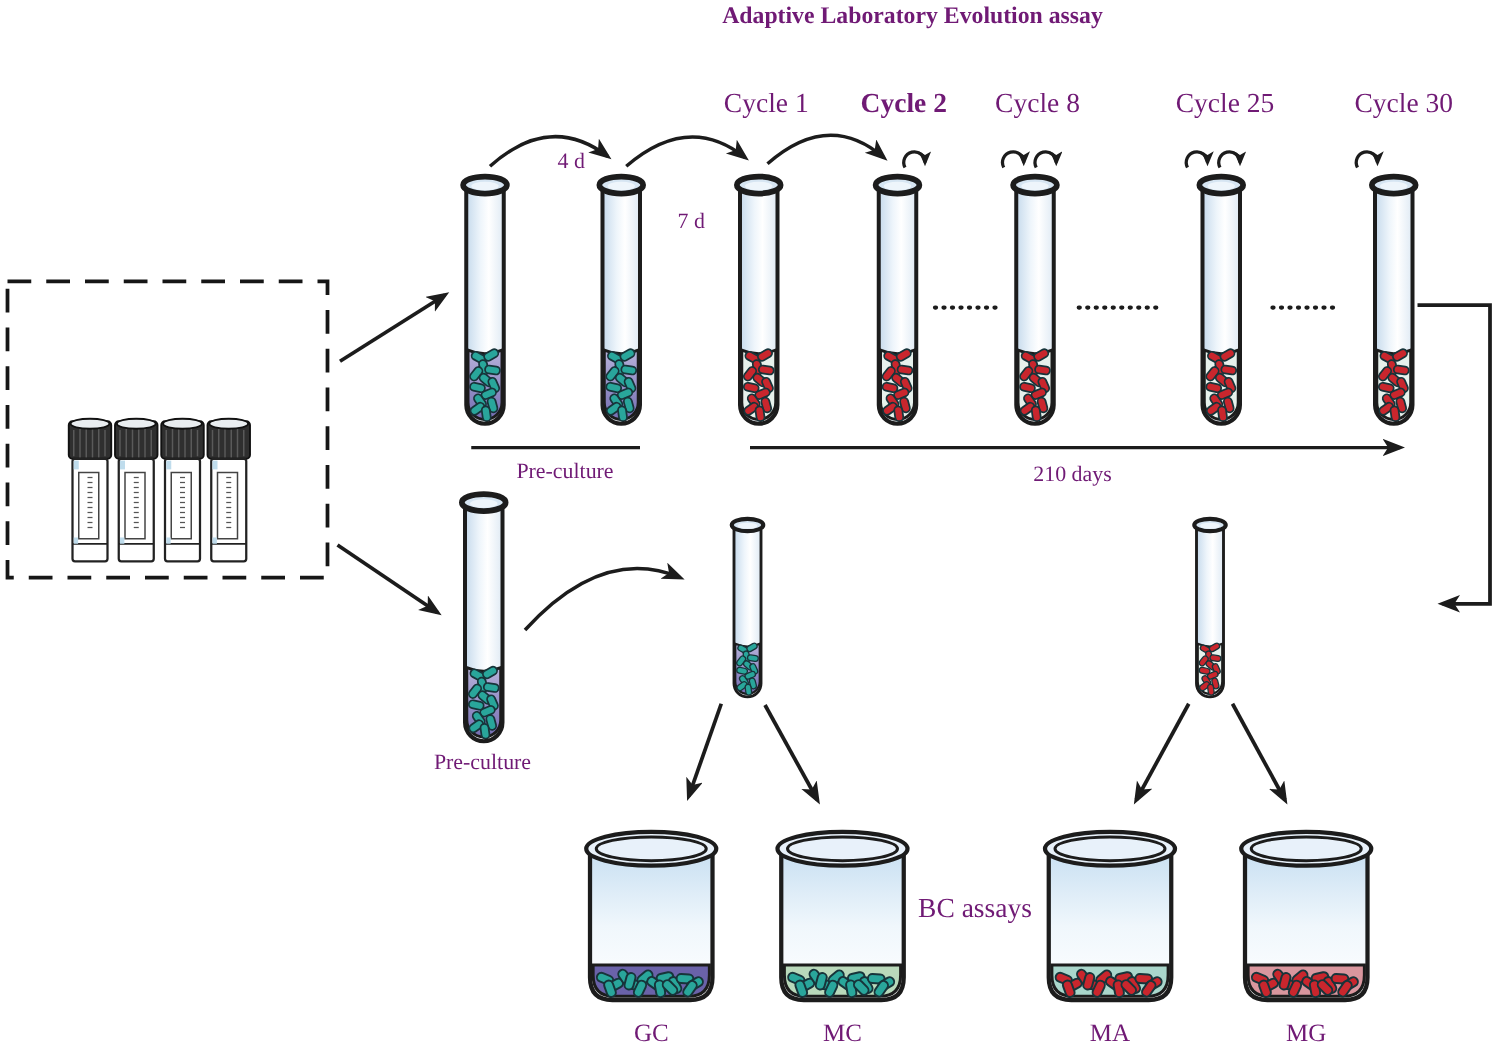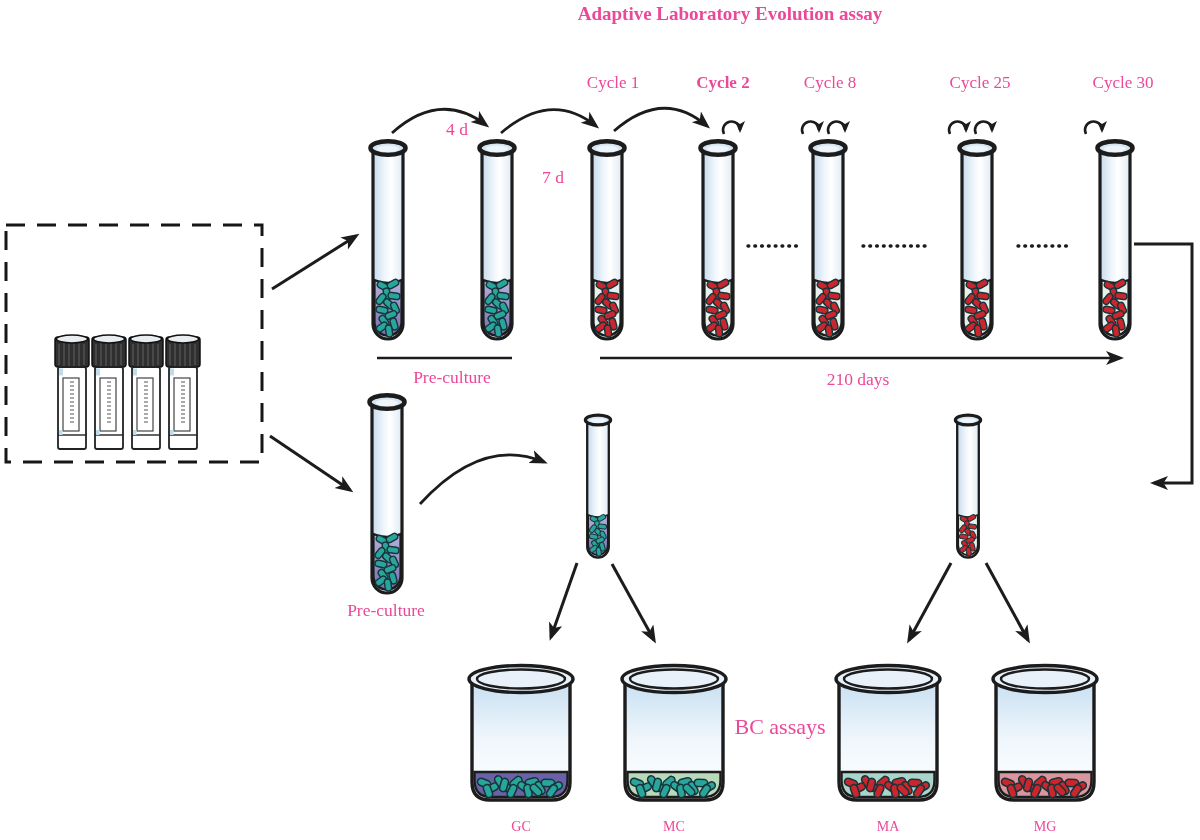--- a/index.html
+++ b/index.html
@@ -1,23 +1,23 @@
 <!DOCTYPE html>
 <html><head>
 <meta charset="utf-8">
 <style>
   html,body{margin:0;padding:0;background:#ffffff;}
   #fig{position:relative;width:1200px;height:840px;background:#ffffff;overflow:hidden;
-       font-family:"Liberation Serif","DejaVu Serif",serif;color:#ec4899;}
+       font-family:"Liberation Serif","DejaVu Serif",serif;color:#701a75;}
   #fig svg{position:absolute;left:0;top:0;}
   .lbl{position:absolute;transform:translate(-50%,-50%);white-space:nowrap;text-align:center;
        font-size:17.5px;line-height:1.2;}
   .lbl.title{font-size:19px;font-weight:bold;}
-  .lbl.cycle{font-size:17px;}
-  .lbl.big{font-size:14px;text-align:center;}
+  .lbl.cycle{font-size:22px;}
+  .lbl.big{font-size:20px;text-align:center;}
   .lbl.preserve{font-size:22px;font-weight:bold;white-space:normal;width:216px;line-height:1.3;}
   .arr{fill:none;stroke:#1c1c1c;stroke-width:3;}
   .arc{fill:none;stroke:#1c1c1c;stroke-width:2.8;}
   .thin{fill:none;stroke:#1c1c1c;stroke-width:2.6;}
   .dots{fill:none;stroke:#1c1c1c;stroke-width:3.4;stroke-dasharray:0.8 6;stroke-linecap:round;}
 </style>
 </head>
 <body>
 
 <div id="fig">

